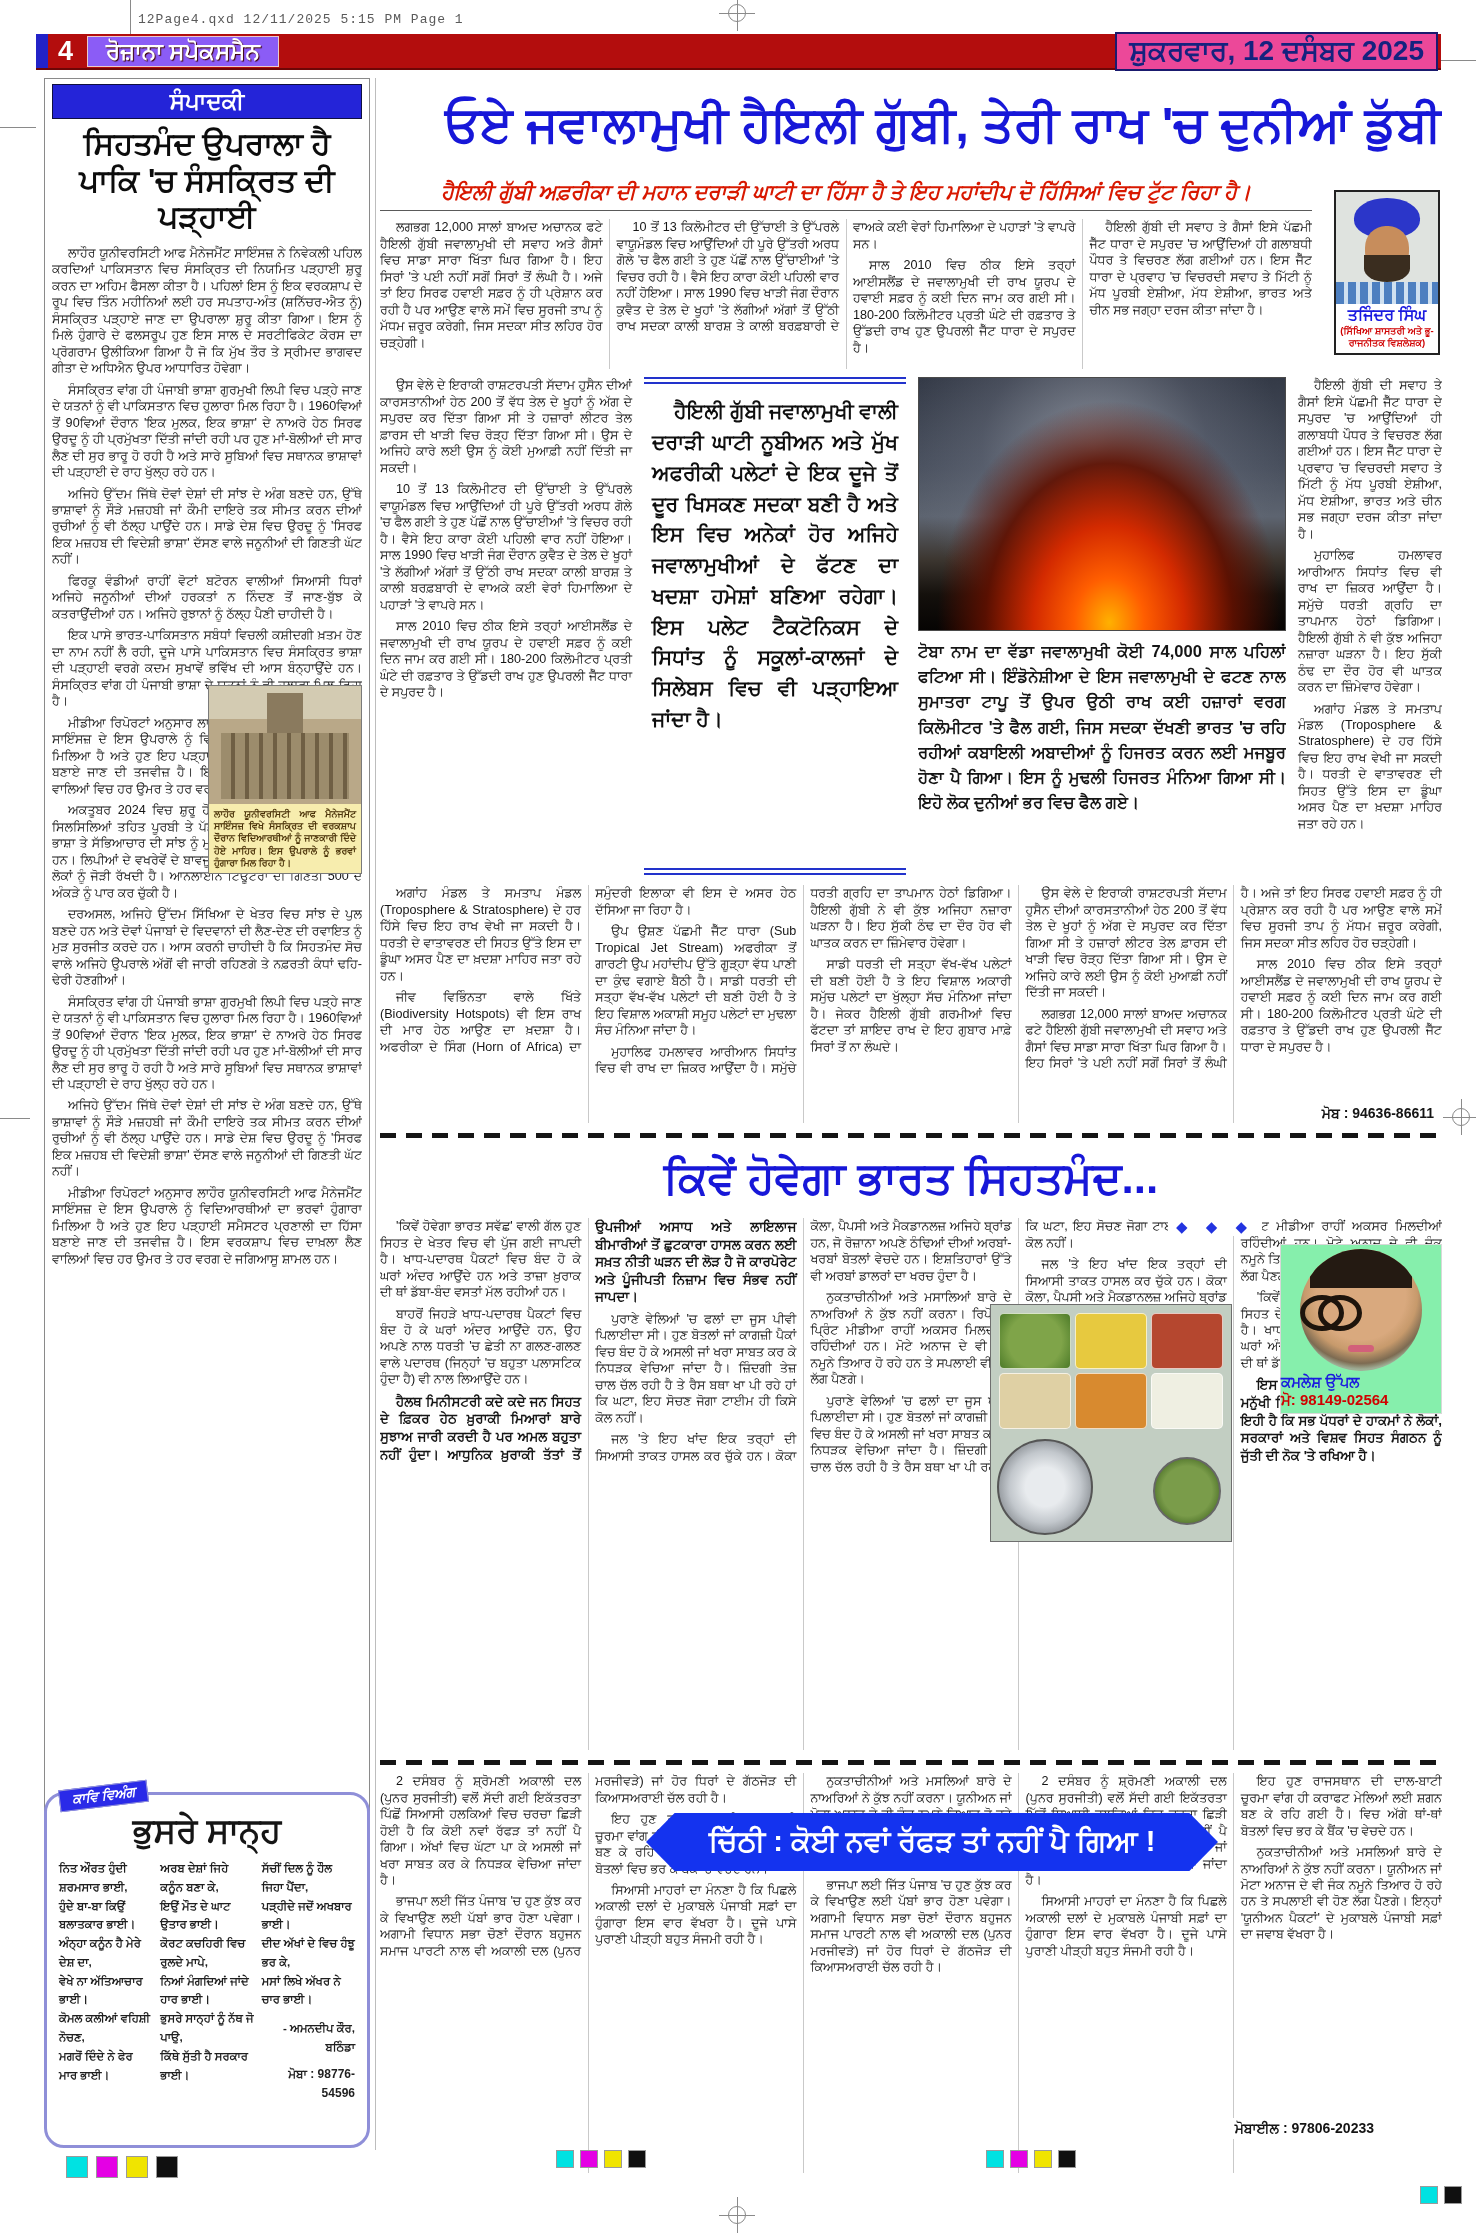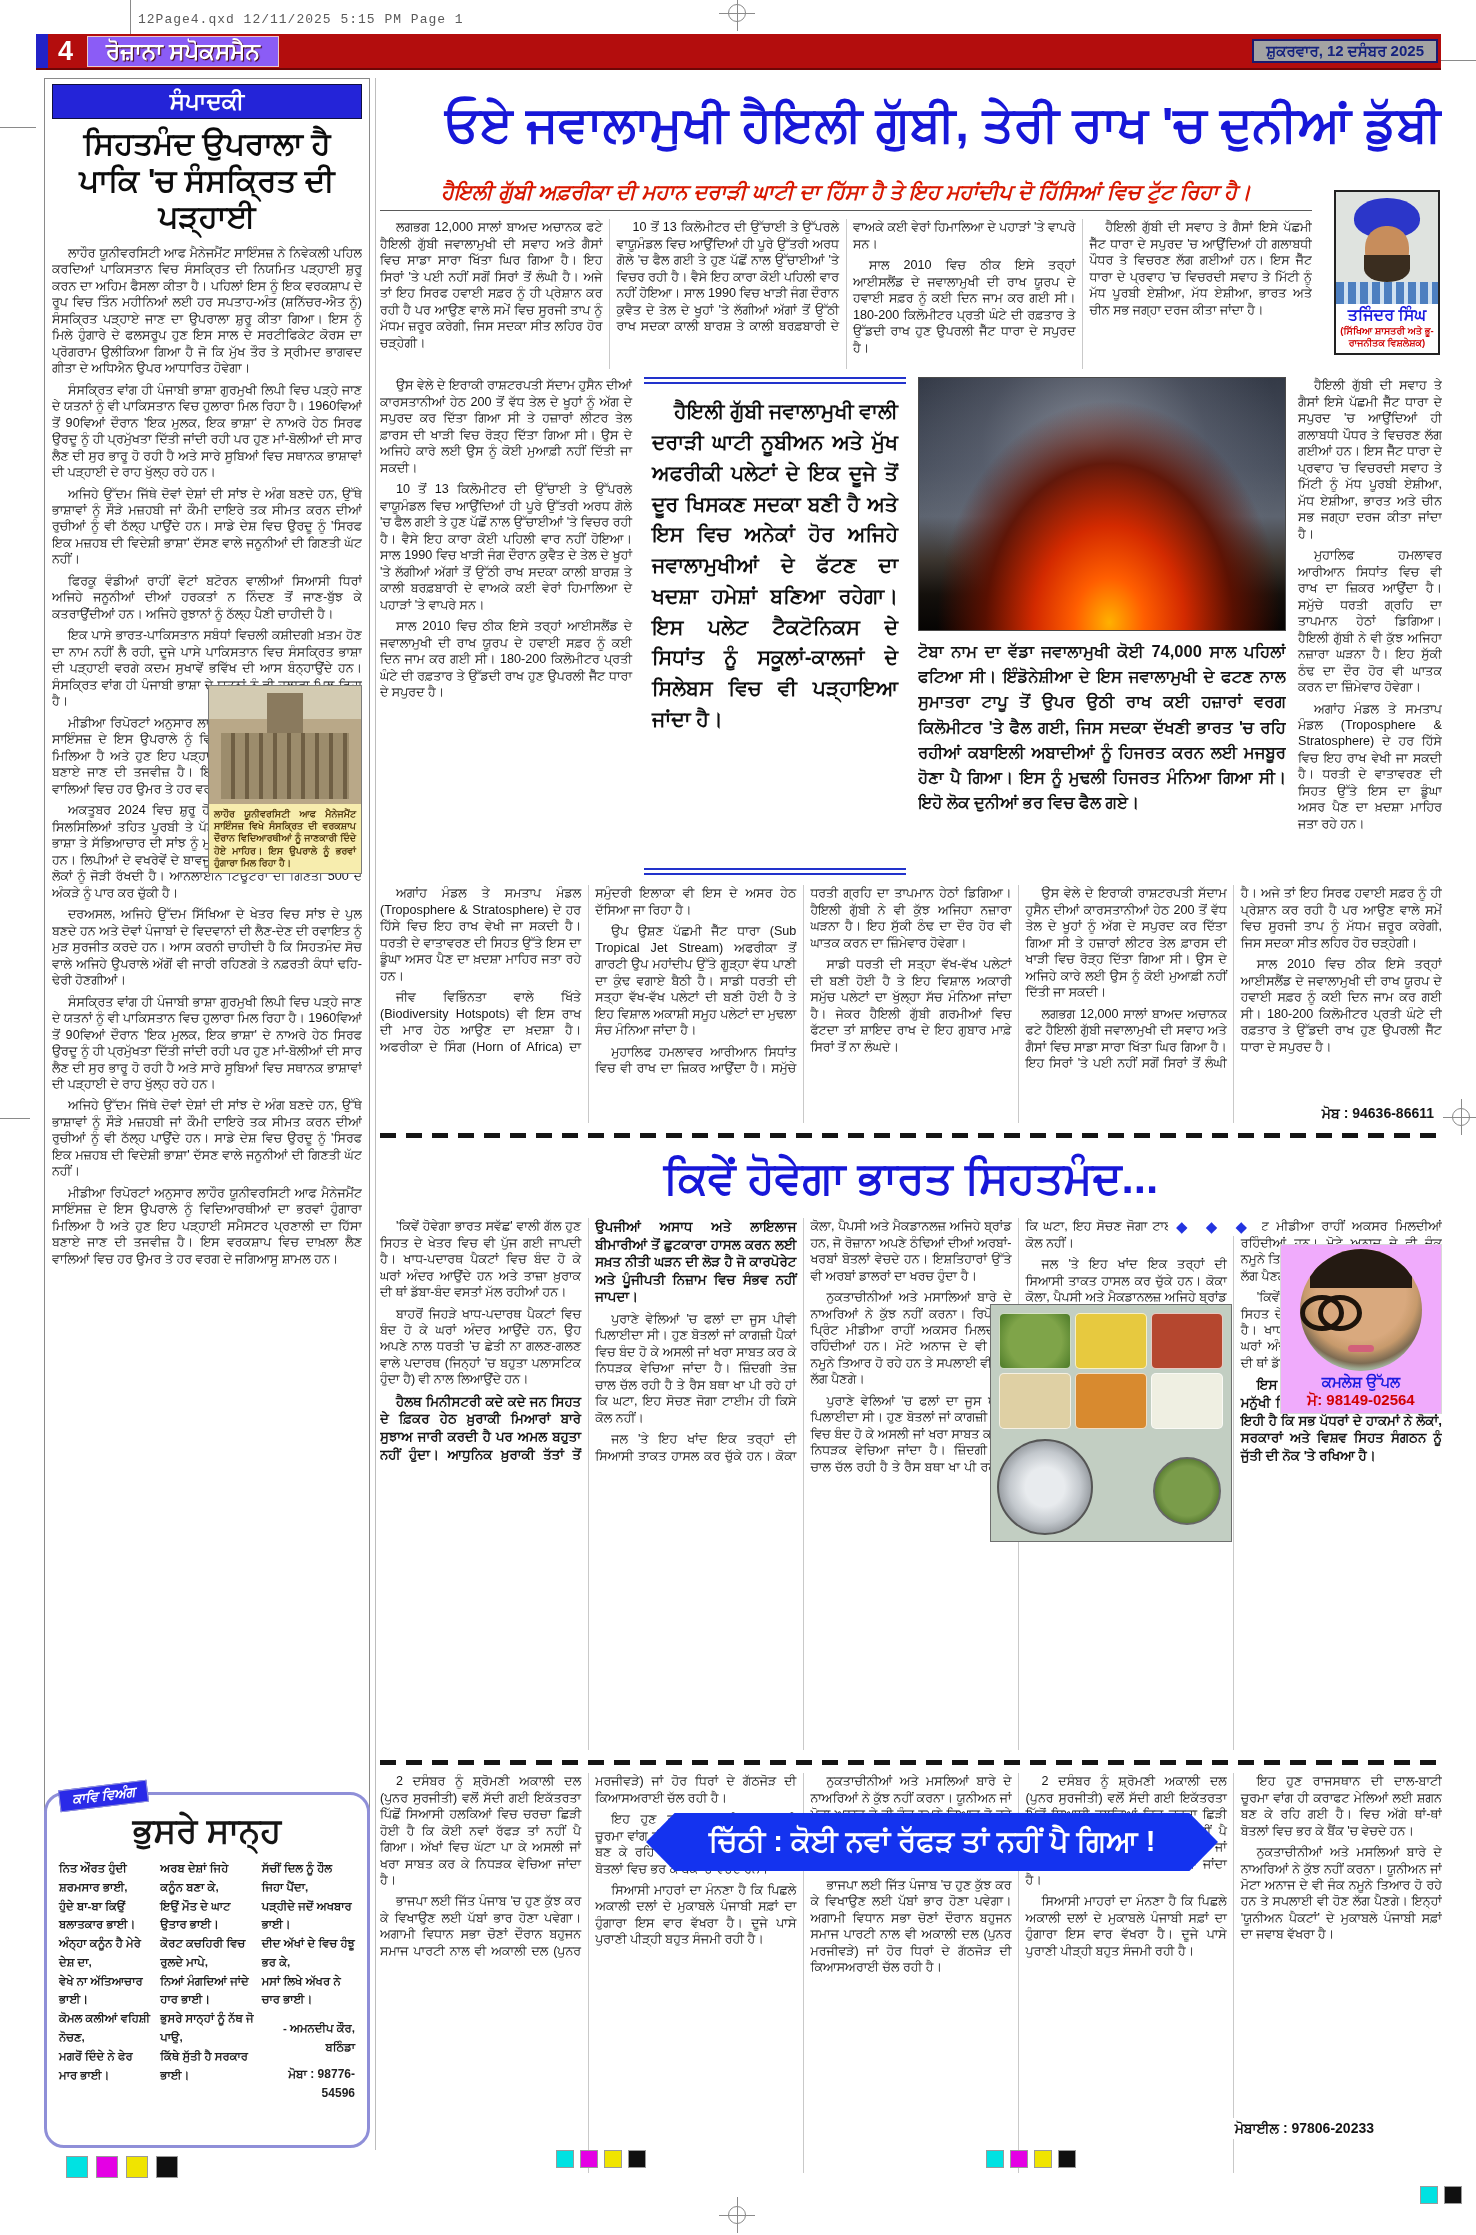--- a/index.html
+++ b/index.html
@@ -17,21 +17,21 @@
   .printline{position:absolute;left:138px;top:12px;font-family:"Liberation Mono","DejaVu Sans Mono",monospace;
              font-size:13px;color:#5a5a5a;letter-spacing:1px;}
   
   .band{position:absolute;left:36px;top:34px;width:1405px;height:34px;background:#b30d0d;
         border-bottom:2px solid #6d0606;display:flex;align-items:center;}
   .band-blue{width:12px;height:100%;background:#2222c8;}
   .band-num{color:#fff;font-weight:800;font-size:27px;padding:0 14px 0 10px;}
   .band-mast{background:#8b5cf6;border:1px solid #eccaca;color:#fff;font-weight:800;font-size:23px;
              padding:1px 18px;text-shadow:1px 1px 1px #3c0000;}
   .band-spacer{flex:1;}
-  .band-date{background:#a3a3a3;border:2px solid #1a1a6e;color:#15227e;font-weight:800;font-size:15px;
+  .band-date{background:#ec4899;border:2px solid #1a1a6e;color:#15227e;font-weight:800;font-size:28px;
              padding:1px 12px;margin-right:3px;}
   
   .nt{font-size:12.6px;line-height:1.31;text-align:justify;}
   .nt p{margin:0 0 5px 0;text-indent:16px;}
   .cols4{column-count:4;column-gap:14px;column-rule:1px solid #c9c9c9;overflow:hidden;}
   .cols5{column-count:5;column-gap:14px;column-rule:1px solid #c9c9c9;overflow:hidden;}
   .bold-para{font-weight:800;font-size:13.4px;}
   
   .edcol{position:absolute;left:44px;top:78px;width:326px;height:2023px;border:1px solid #8a8a8a;
          padding:5px 7px;box-sizing:border-box;background:#fff;}
@@ -94,21 +94,21 @@
           font-weight:800;font-size:14px;}
   .dashed{height:5px;margin:10px 0 8px 0;
           background:repeating-linear-gradient(90deg,#151515 0 16px,rgba(0,0,0,0) 16px 26px);}
   
   .health{position:relative;margin-top:2px;}
   .health-h{color:#1717d8;font-size:44px;font-weight:800;text-align:center;line-height:1.45;margin:0 0 8px 0;}
   .hbody{position:relative;height:532px;overflow:hidden;}
   .hcols{height:532px;}
   .diamonds{position:absolute;top:0;right:180px;color:#2233e0;font-size:15px;letter-spacing:7px;
             background:#fff;padding:0 8px;z-index:5;}
-  .acard2{position:absolute;top:26px;right:0;width:160px;background:#f0abfc;text-align:center;z-index:5;
+  .acard2{position:absolute;top:26px;right:0;width:160px;background:#86efac;z-index:5;
           border:1px solid #d8d8d8;padding-bottom:4px;}
   .a2photo{width:122px;height:122px;border-radius:50%;margin:4px auto 0 auto;position:relative;overflow:hidden;
      background:radial-gradient(circle at 50% 38%,#d9a97e 0 46%,#c79a6c 58%,#7d6b52 70%,#9fae96 76%,#b9c4ae 100%);}
   .a2photo::before{content:"";position:absolute;top:0;left:8%;width:84%;height:32%;background:#241a12;
                    border-radius:50% 50% 0 0;}
   .a2g{position:absolute;top:46px;width:34px;height:26px;border:5px solid #1d140c;border-radius:50%;}
   .a2g.l{left:18px;}　.a2g.r{left:70px;}
   .a2lips{position:absolute;left:48px;top:96px;width:26px;height:7px;background:#d2607a;border-radius:4px;}
   .a2name{color:#1a1ae0;font-weight:800;font-size:15px;margin-top:2px;}
   .a2phone{color:#d00000;font-weight:800;font-size:15px;}

